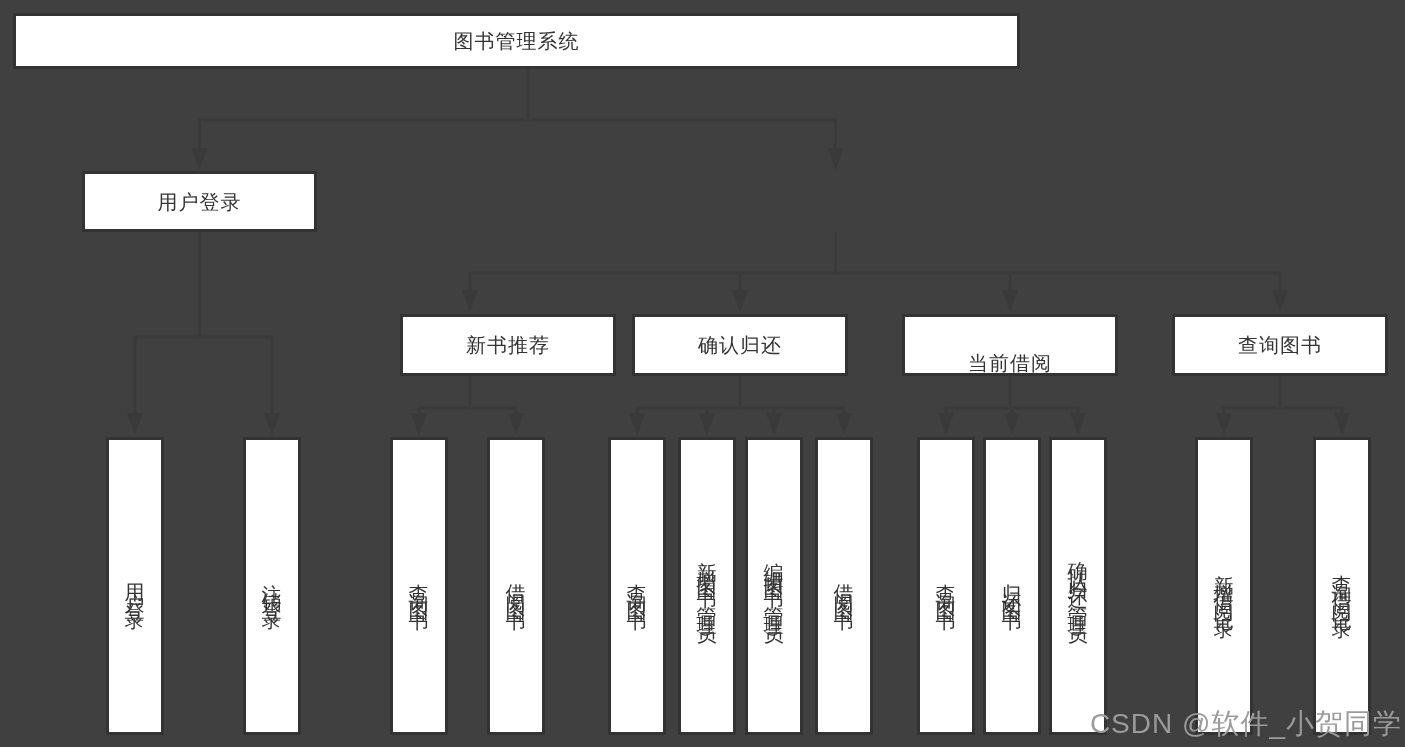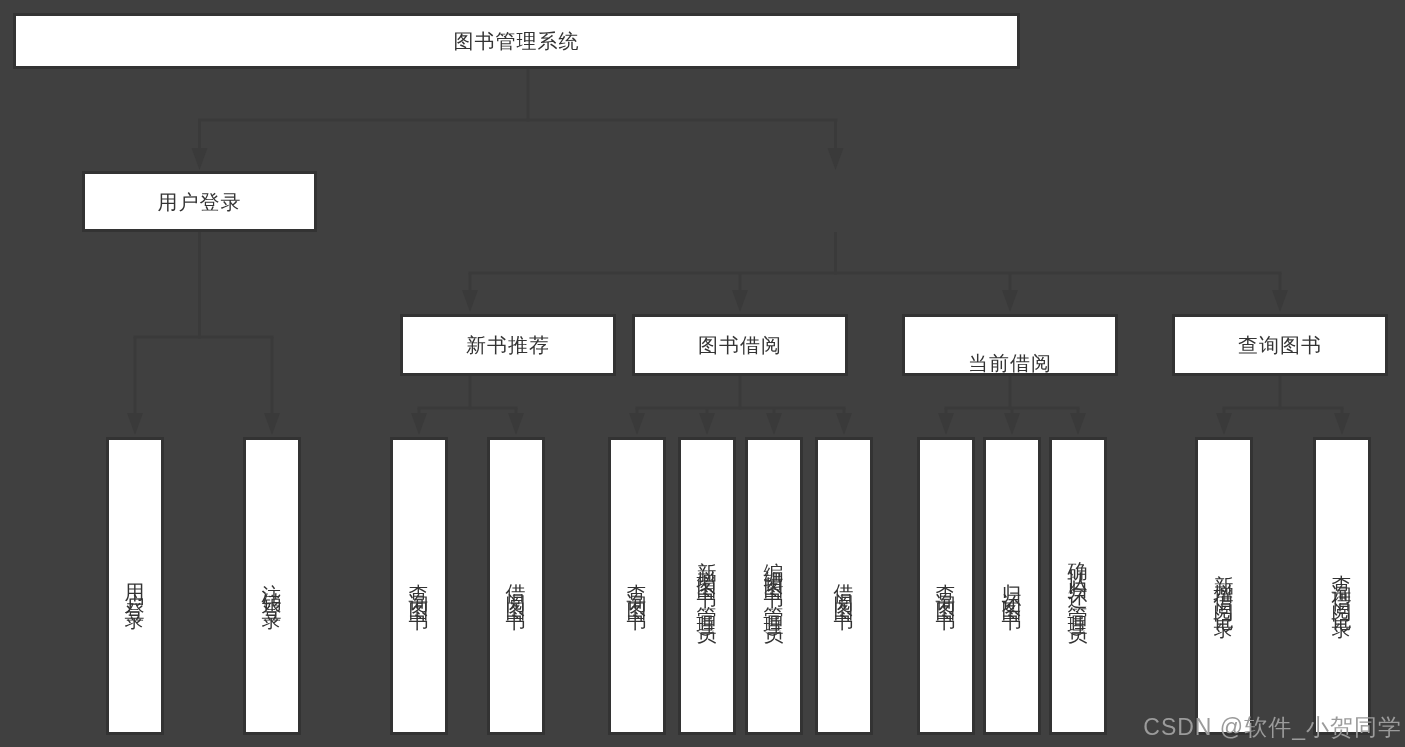--- a/index.html
+++ b/index.html
@@ -39,21 +39,21 @@
     writing-mode: vertical-rl;
     text-orientation: mixed;
     letter-spacing: 9px;
     white-space: nowrap;
   }
   #watermark {
     position: absolute;
     right: 3px;
     bottom: 4px;
     color: #9b9b9b;
-    font-size: 23px;
+    font-size: 28px;
     letter-spacing: 1px;
     white-space: nowrap;
   }
 </style>
 </head>
 <body>
 
 <div id="stage">
 
   <svg id="wires" viewBox="0 0 1405 747">
@@ -137,21 +137,21 @@
   </div>
 
   <div class="box" style="left:82px; top:171px; width:235px; height:61px;">
     <span class="hlabel">用户登录</span>
   </div>
 
   <div class="box" style="left:362px; top:314px; width:216px; height:62px;margin-left:38px;">
     <span class="hlabel">新书推荐</span>
   </div>
   <div class="box" style="left:632px; top:314px; width:216px; height:62px;">
-    <span class="hlabel">图书借阅</span>
+    <span class="hlabel">确认归还</span>
   </div>
   <div class="box" style="left:902px; top:314px; width:216px; height:62px;align-items:flex-end;">
     <span class="hlabel">当前借阅</span>
   </div>
   <div class="box" style="left:1172px; top:314px; width:216px; height:62px;">
     <span class="hlabel">查询图书</span>
   </div>
 
   <div class="box" style="left:106px; top:437px; width:58px; height:298px;">
     <span class="vlabel">用户登录</span>

